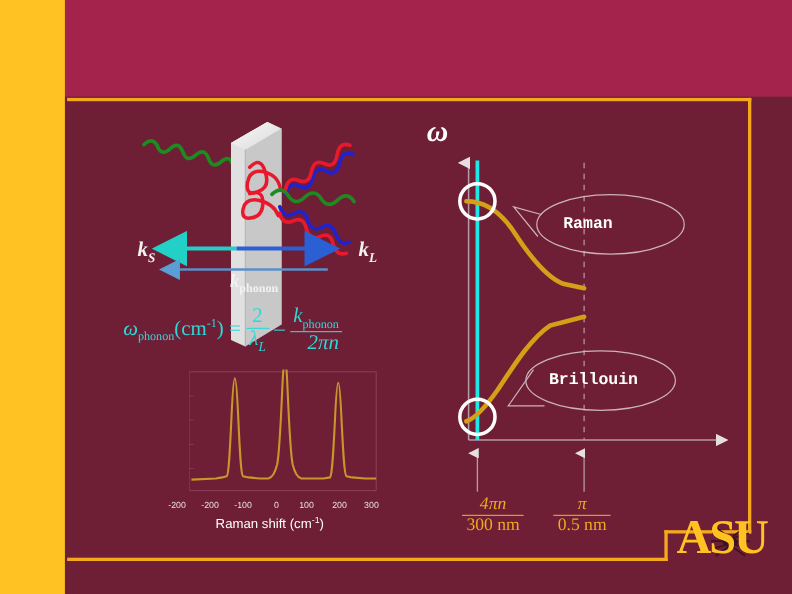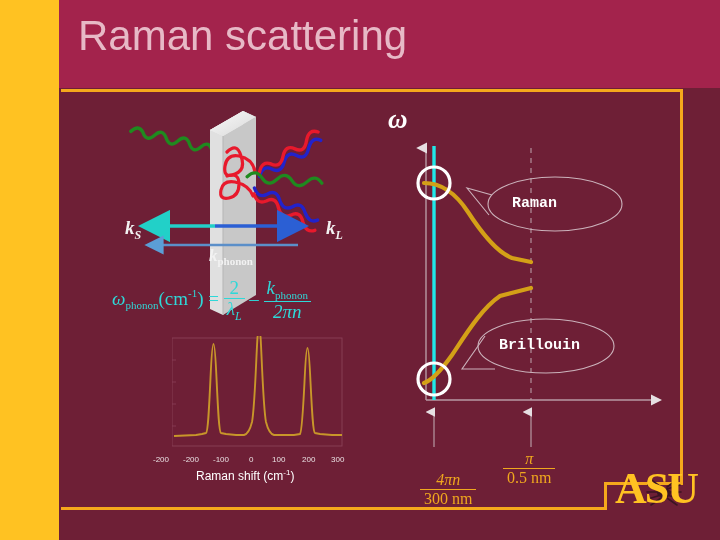--- a/index.html
+++ b/index.html
@@ -59,21 +59,21 @@
 
   
   .formula{
     position:absolute;left:112px;top:278px;
     color:#2fd8d8;font-family:"Liberation Serif", serif;
     font-size:19px;white-space:nowrap;
   }
   .formula .it{font-style:italic;}
   .frac{display:inline-block;vertical-align:middle;text-align:center;line-height:1.05;}
   .frac .num{display:block;border-bottom:1.6px solid #2fd8d8;padding:0 3px;}
-  .frac .den{display:block;padding:0 3px;}
+  .frac .den{display:block;padding:0 3px;text-align:right;}
   .sup{font-size:11px;vertical-align:super;}
   .spec-ticks{
     position:absolute;left:150px;top:455px;width:200px;height:14px;
   }
   .spec-ticks span{
     position:absolute;color:#e9dfe2;font-size:8px;
     font-family:"Liberation Sans", sans-serif;
   }
   .spec-xlabel{
     position:absolute;left:196px;top:468px;color:#ffffff;
@@ -93,21 +93,21 @@
   .callout-raman{left:512px;top:195px;}
   .callout-brillouin{left:499px;top:337px;}
 
   .axlbl{
     position:absolute;color:#f0a81e;font-family:"Liberation Serif", serif;
     font-size:16px;text-align:center;line-height:1.1;
   }
   .axlbl .num{display:block;border-bottom:1.6px solid #f0a81e;padding:0 4px;}
   .axlbl .den{display:block;padding:0 4px;}
   .axlbl .it{font-style:italic;}
-  .axlbl-left{left:420px;top:450px;margin-top:21px;}
+  .axlbl-left{left:420px;top:450px;}
   .axlbl-right{left:503px;top:450px;}
 
   
   .asu{
     position:absolute;left:615px;top:466px;
   }
 </style>
 </head>
 <body>
 
@@ -116,21 +116,20 @@
   <div class="band-title"></div>
   <div class="band-body"></div>
   <div class="left-bar"></div>
 
   <div class="frame-top"></div>
   <div class="frame-right"></div>
   <div class="frame-step-h"></div>
   <div class="frame-step-v"></div>
   <div class="frame-bottom"></div>
 
-  <div class="title">Raman scattering</div>
 
   <svg class="svg-layer" viewBox="0 0 720 540" xmlns="http://www.w3.org/2000/svg">
     <defs>
       <linearGradient id="slabFront" x1="0" y1="0" x2="1" y2="0">
         <stop offset="0%" stop-color="#f2f2f2"></stop>
         <stop offset="100%" stop-color="#cfcfcf"></stop>
       </linearGradient>
       <linearGradient id="slabTop" x1="0" y1="0" x2="1" y2="1">
         <stop offset="0%" stop-color="#fafafa"></stop>
         <stop offset="100%" stop-color="#d8d8d8"></stop>

